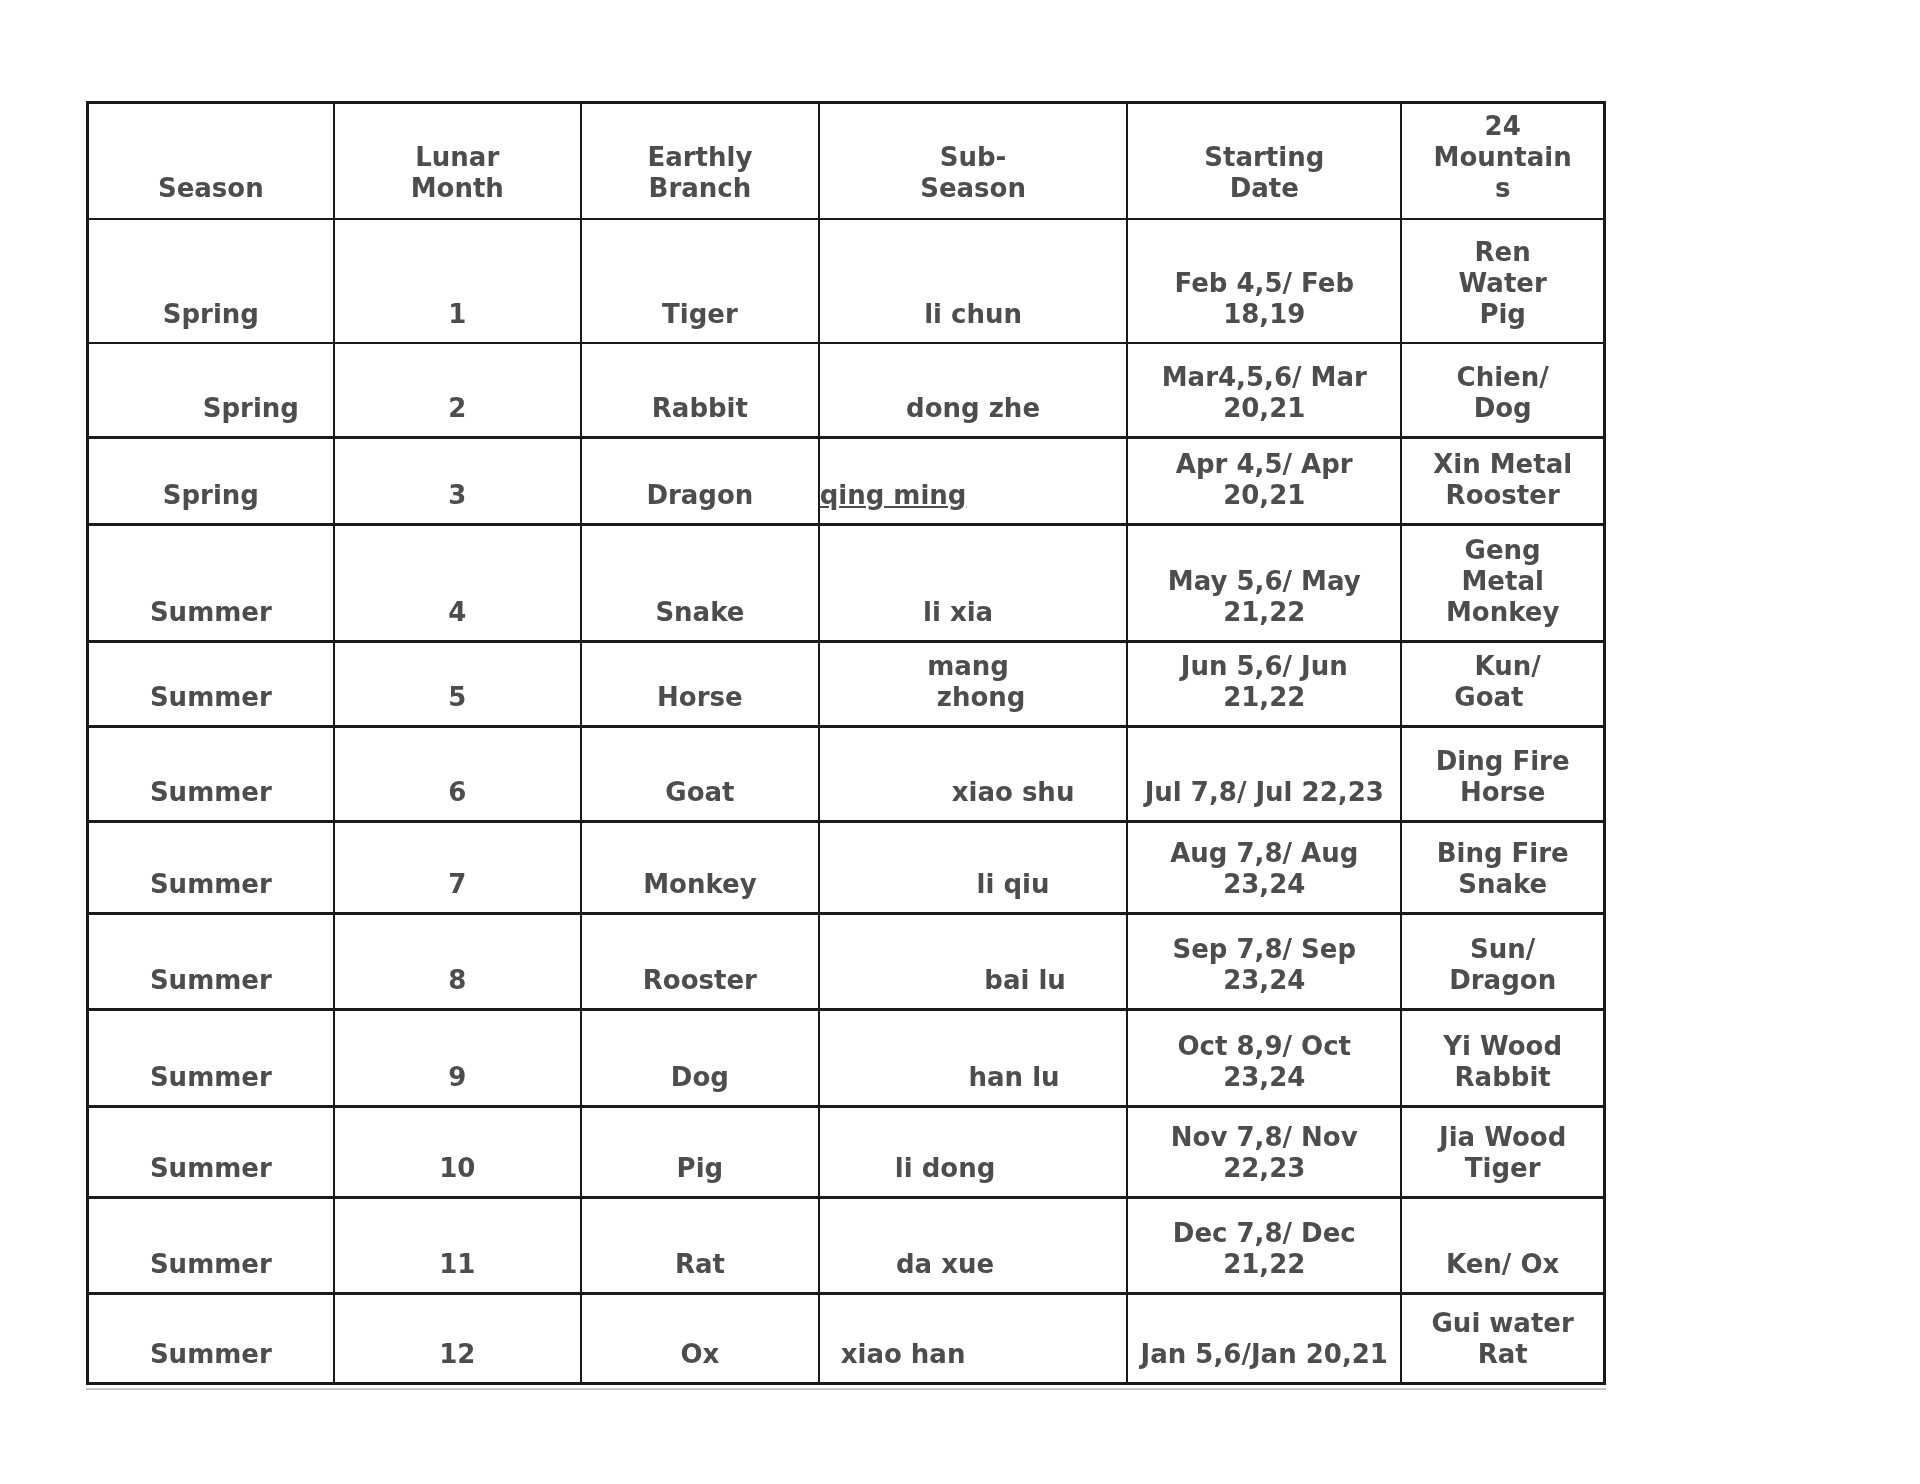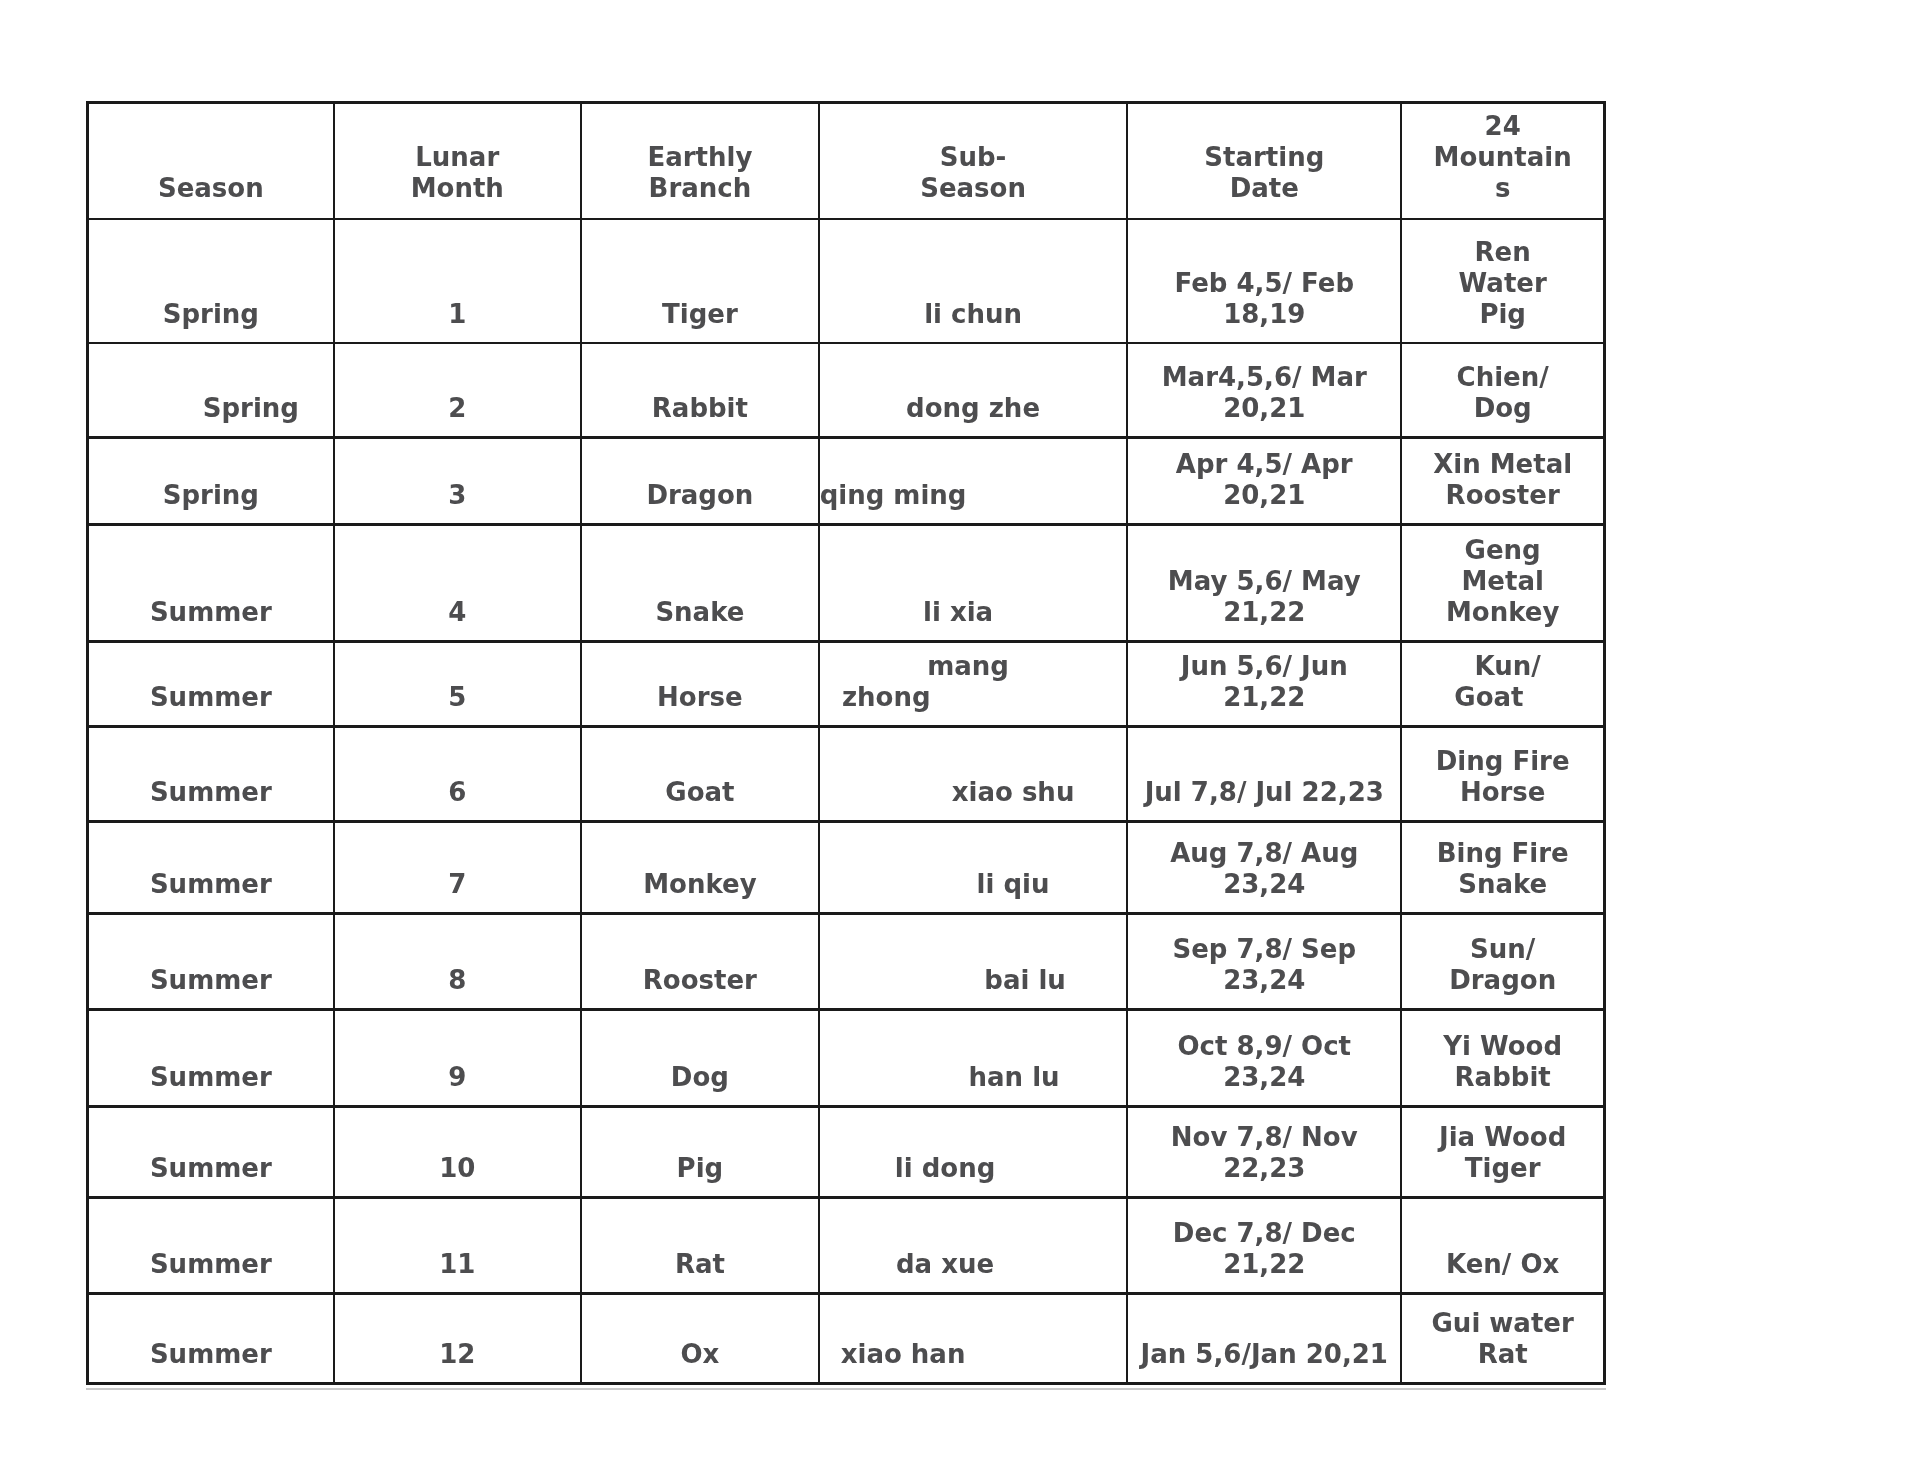--- a/index.html
+++ b/index.html
@@ -157,21 +157,21 @@
         <tr class="thick" style="height: 87px;">
           <td>
             <div class="line">Spring</div>
           </td>
           <td>
             <div class="line">3</div>
           </td>
           <td>
             <div class="line">Dragon</div>
           </td>
-          <td class="vtop" style="padding-top: 6px;">
+          <td class="vtop" style="padding-top: 6px; text-decoration: underline;">
             <div class="line" style="left: -80px;">qing ming</div>
           </td>
           <td>
             <div class="line">Apr 4,5/ Apr</div>
             <div class="line">20,21</div>
           </td>
           <td>
             <div class="line">Xin Metal</div>
             <div class="line">Rooster</div>
           </td>
@@ -204,21 +204,21 @@
             <div class="line">Summer</div>
           </td>
           <td>
             <div class="line">5</div>
           </td>
           <td>
             <div class="line">Horse</div>
           </td>
           <td>
             <div class="line" style="left: -5px;">mang</div>
-            <div class="line a-left" style="padding-left: 16px;">zhong</div>
+            <div class="line a-left" style="padding-left: 16px; text-align: center;">zhong</div>
           </td>
           <td>
             <div class="line">Jun 5,6/ Jun</div>
             <div class="line">21,22</div>
           </td>
           <td>
             <div class="line" style="left: 5px;">Kun/</div>
             <div class="line a-left" style="padding-left: 46px;">Goat</div>
           </td>
         </tr>

